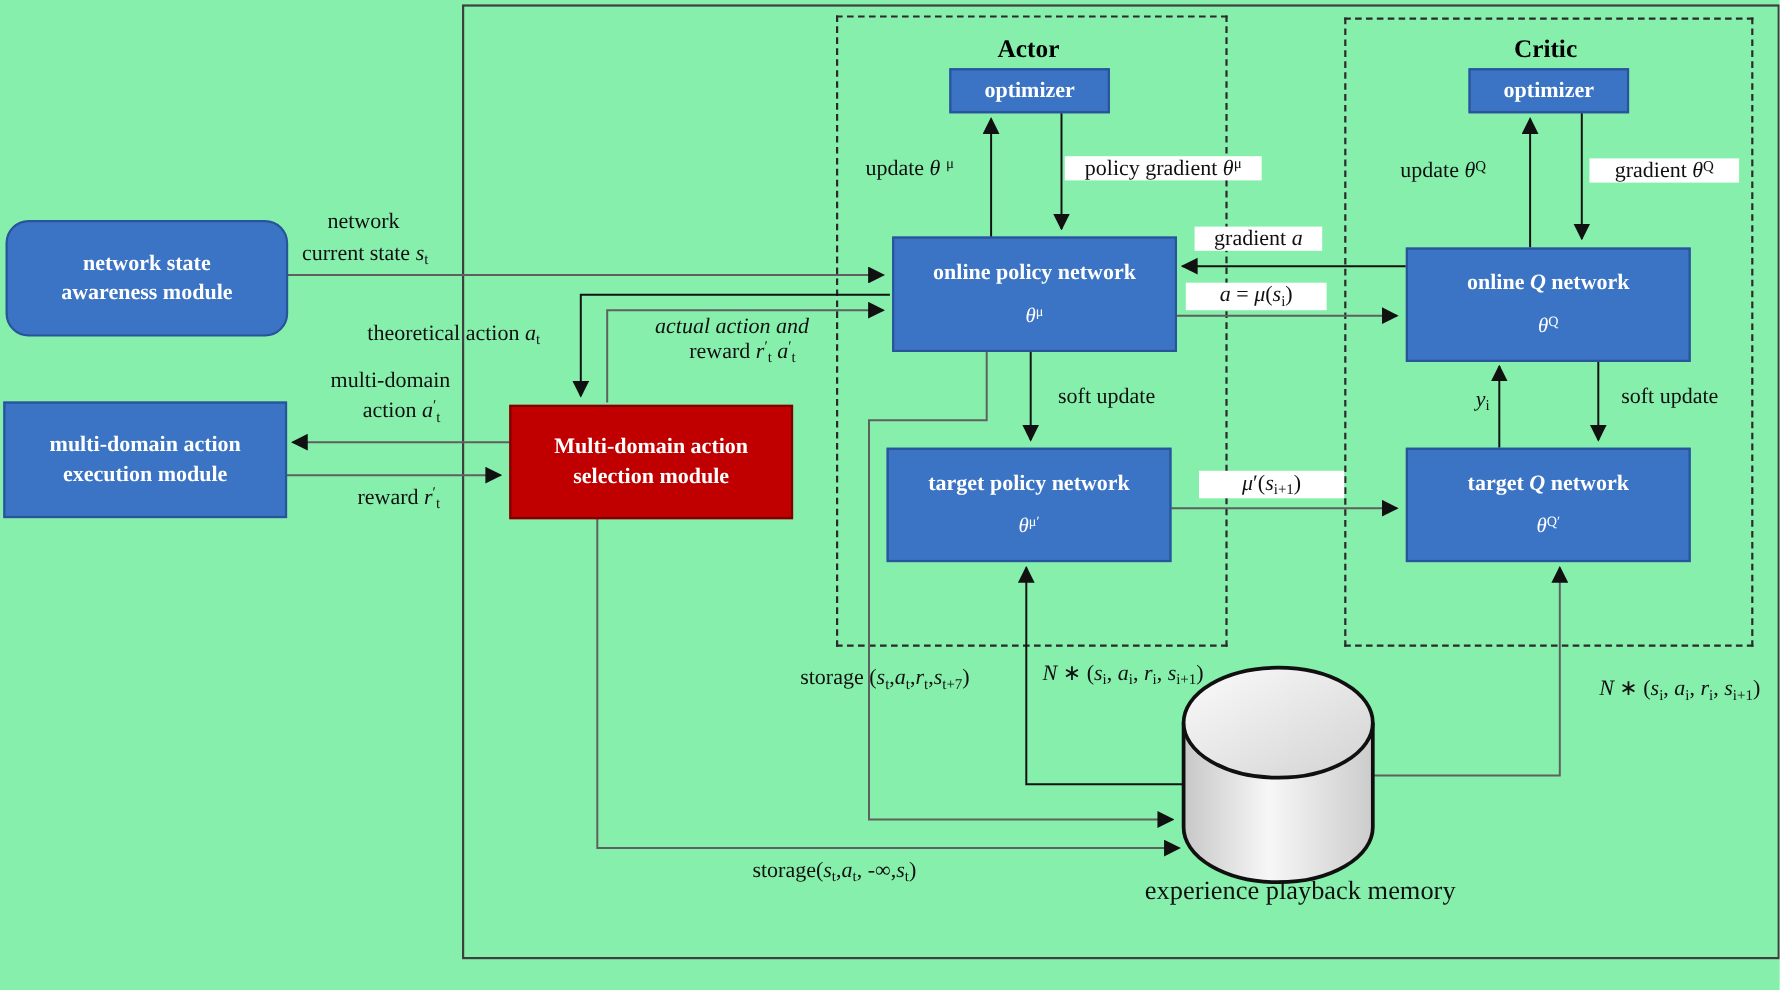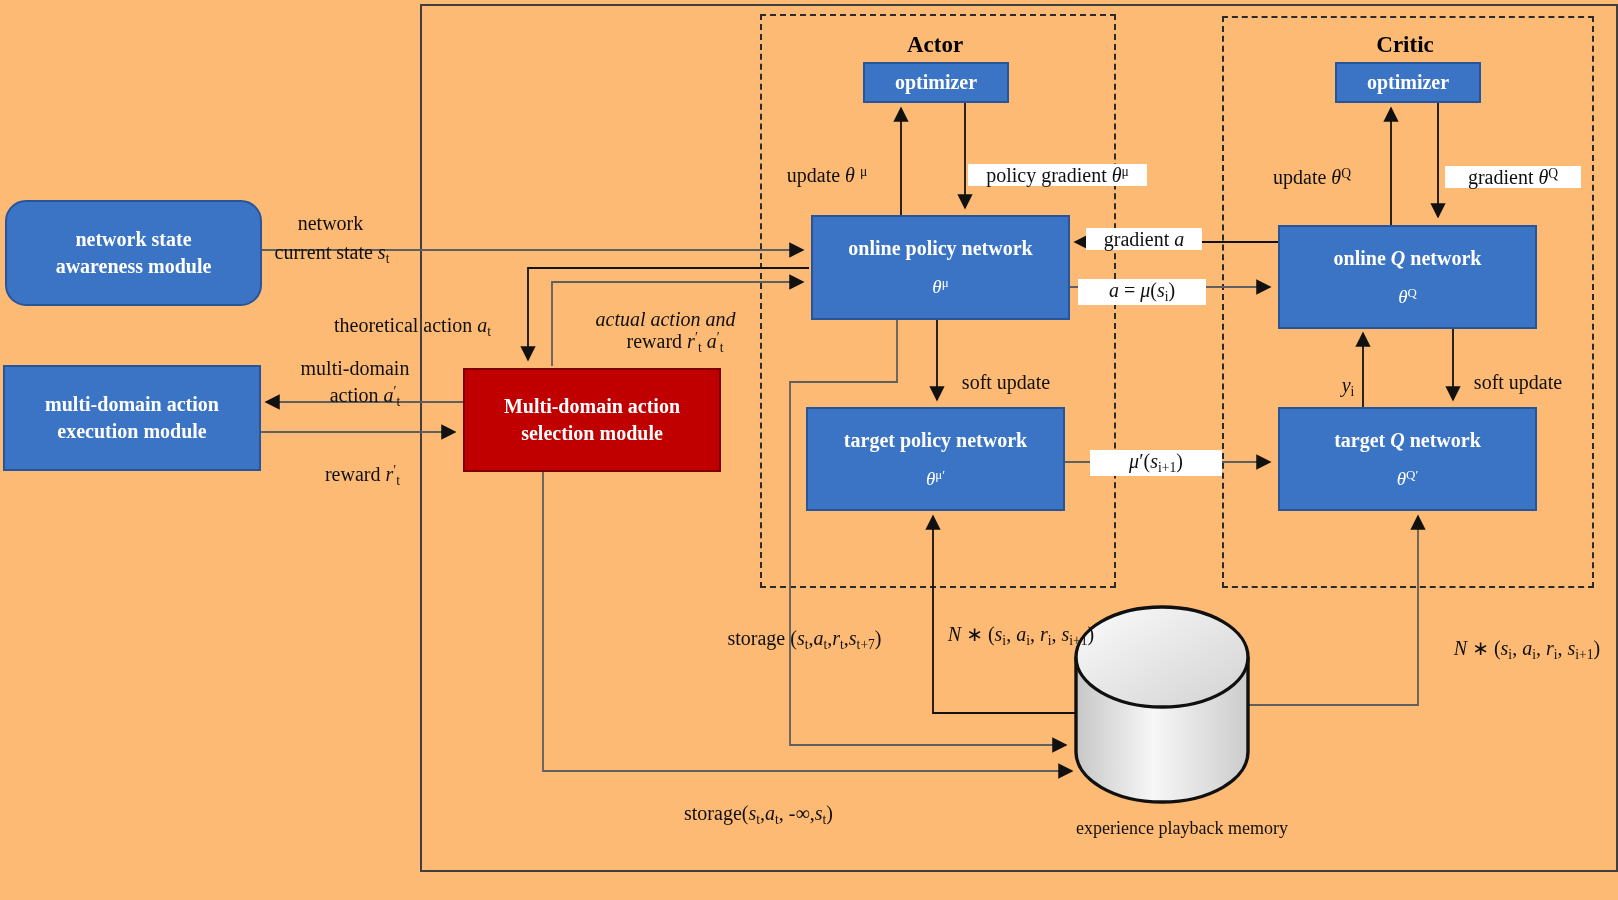--- a/index.html
+++ b/index.html
@@ -1,31 +1,31 @@
 <!DOCTYPE html>
 <html style="--box_blue: #3b74c4; --box_blue_border: #28549a; --box_red: #c00000; --box_red_border: #7f0000; --line_gray: #5f5f5f; --line_black: #121212;"><head>
 <meta charset="utf-8">
 <style>
   html,body{margin:0;padding:0;background:#ffffff;}
-  #canvas{position:relative;width:1618px;height:900px;background:#fdba74;overflow:hidden;
+  #canvas{position:relative;width:1618px;height:900px;background:#86efac;overflow:hidden;
           font-family:"Liberation Serif",serif;}
   .abs{position:absolute;}
   #outer-rect{left:420px;top:4px;width:1194px;height:864px;border:2px solid #3f3f3f;background:transparent;}
   .frame{border:2px dashed #2b2b2b;background:transparent;}
   #actor-frame{left:760px;top:14px;width:352px;height:570px;}
   #critic-frame{left:1222px;top:16px;width:368px;height:568px;}
   .box-blue{background:var(--box_blue);border:2px solid var(--box_blue_border);color:#ffffff;
             display:flex;flex-direction:column;align-items:center;justify-content:center;
             text-align:center;font-weight:bold;font-size:20px;line-height:1.35;z-index:4;}
   .box-red{background:var(--box_red);border:2px solid var(--box_red_border);color:#ffffff;
            display:flex;flex-direction:column;align-items:center;justify-content:center;
            text-align:center;font-weight:bold;font-size:20px;line-height:1.35;z-index:4;}
   .param{font-weight:normal;font-size:19px;margin-top:12px;}
   .section-title{font-weight:bold;font-size:23px;color:#000;text-align:center;z-index:5;}
-  .lbl{font-size:20px;color:#101010;text-align:center;line-height:1.1;white-space:nowrap;z-index:5;margin-top:22px;}
+  .lbl{font-size:20px;color:#101010;text-align:center;line-height:1.1;white-space:nowrap;z-index:5;}
   .lbl.bg{background:#ffffff;padding:0 2px;}
   .lbl sub, .box-blue sub, .box-red sub{font-size:68%;vertical-align:-0.3em;}
   .lbl sup, .box-blue sup, .box-red sup{font-size:68%;vertical-align:0.45em;}
   #wires{left:0;top:0;width:1618px;height:900px;z-index:2;}
   .wg{stroke:var(--line_gray);stroke-width:1.8;fill:none;}
   .wk{stroke:var(--line_black);stroke-width:1.8;fill:none;}
   .cyl{stroke:#101010;stroke-width:3.4;}
 </style>
 </head>
 <body>
@@ -139,15 +139,15 @@
   <div class="abs lbl bg" style="left:1078px;top:257px;width:124px;"><i>a</i> = <i>μ</i>(<i>s</i><sub>i</sub>)</div>
   <div class="abs lbl bg" style="left:1090px;top:428px;width:128px;"><i>μ</i>′(<i>s</i><sub>i+1</sub>)</div>
   <div class="abs lbl" style="left:1248px;top:144px;width:128px;">update  <i>θ</i><sup>Q</sup></div>
   <div class="abs lbl bg" style="left:1445px;top:144px;width:132px;">gradient  <i>θ</i><sup>Q</sup></div>
   <div class="abs lbl" style="left:1328px;top:352px;width:40px;"><i>y</i><sub>i</sub></div>
   <div class="abs lbl" style="left:1462px;top:349px;width:112px;">soft update</div>
   <div class="abs lbl" style="left:702px;top:605px;width:205px;">storage (<i>s</i><sub>t</sub>,<i>a</i><sub>t</sub>,<i>r</i><sub>t</sub>,<i>s</i><sub>t+7</sub>)</div>
   <div class="abs lbl" style="left:936px;top:601px;width:170px;"><i>N</i> ∗ (<i>s</i><sub>i</sub>, <i>a</i><sub>i</sub>, <i>r</i><sub>i</sub>, <i>s</i><sub>i+1</sub>)</div>
   <div class="abs lbl" style="left:1436px;top:615px;width:182px;"><i>N</i> ∗ (<i>s</i><sub>i</sub>, <i>a</i><sub>i</sub>, <i>r</i><sub>i</sub>, <i>s</i><sub>i+1</sub>)</div>
   <div class="abs lbl" style="left:656px;top:780px;width:205px;">storage(<i>s</i><sub>t</sub>,<i>a</i><sub>t</sub>, -∞,<i>s</i><sub>t</sub>)</div>
-  <div class="abs lbl" style="left:1032px;top:797px;width:300px;font-size:18px;">experience playback memory</div>
+  <div class="abs lbl" style="left:1032px;top:797px;width:300px;font-size:24px;">experience playback memory</div>
 
 </div>
 
 </body></html>

